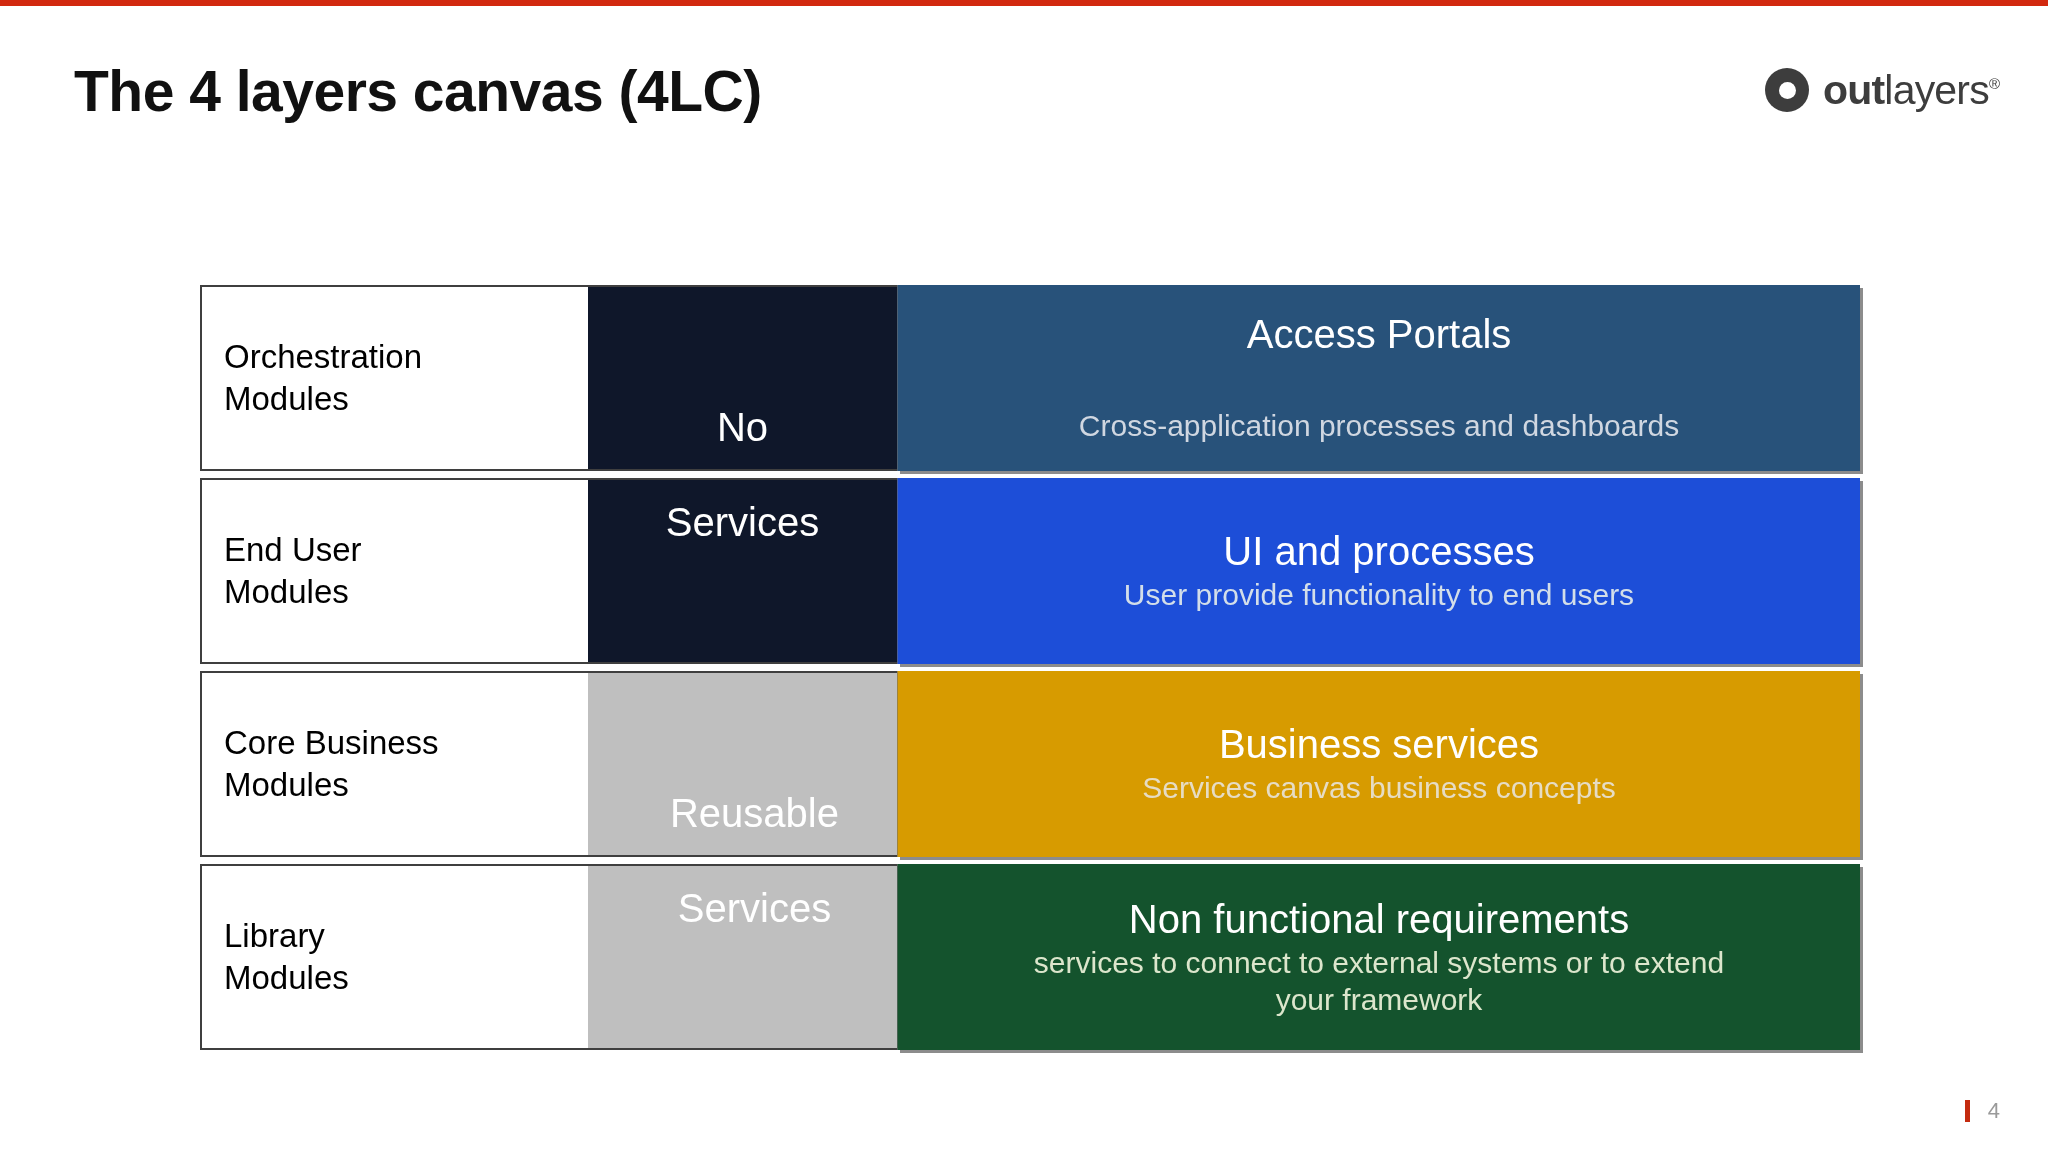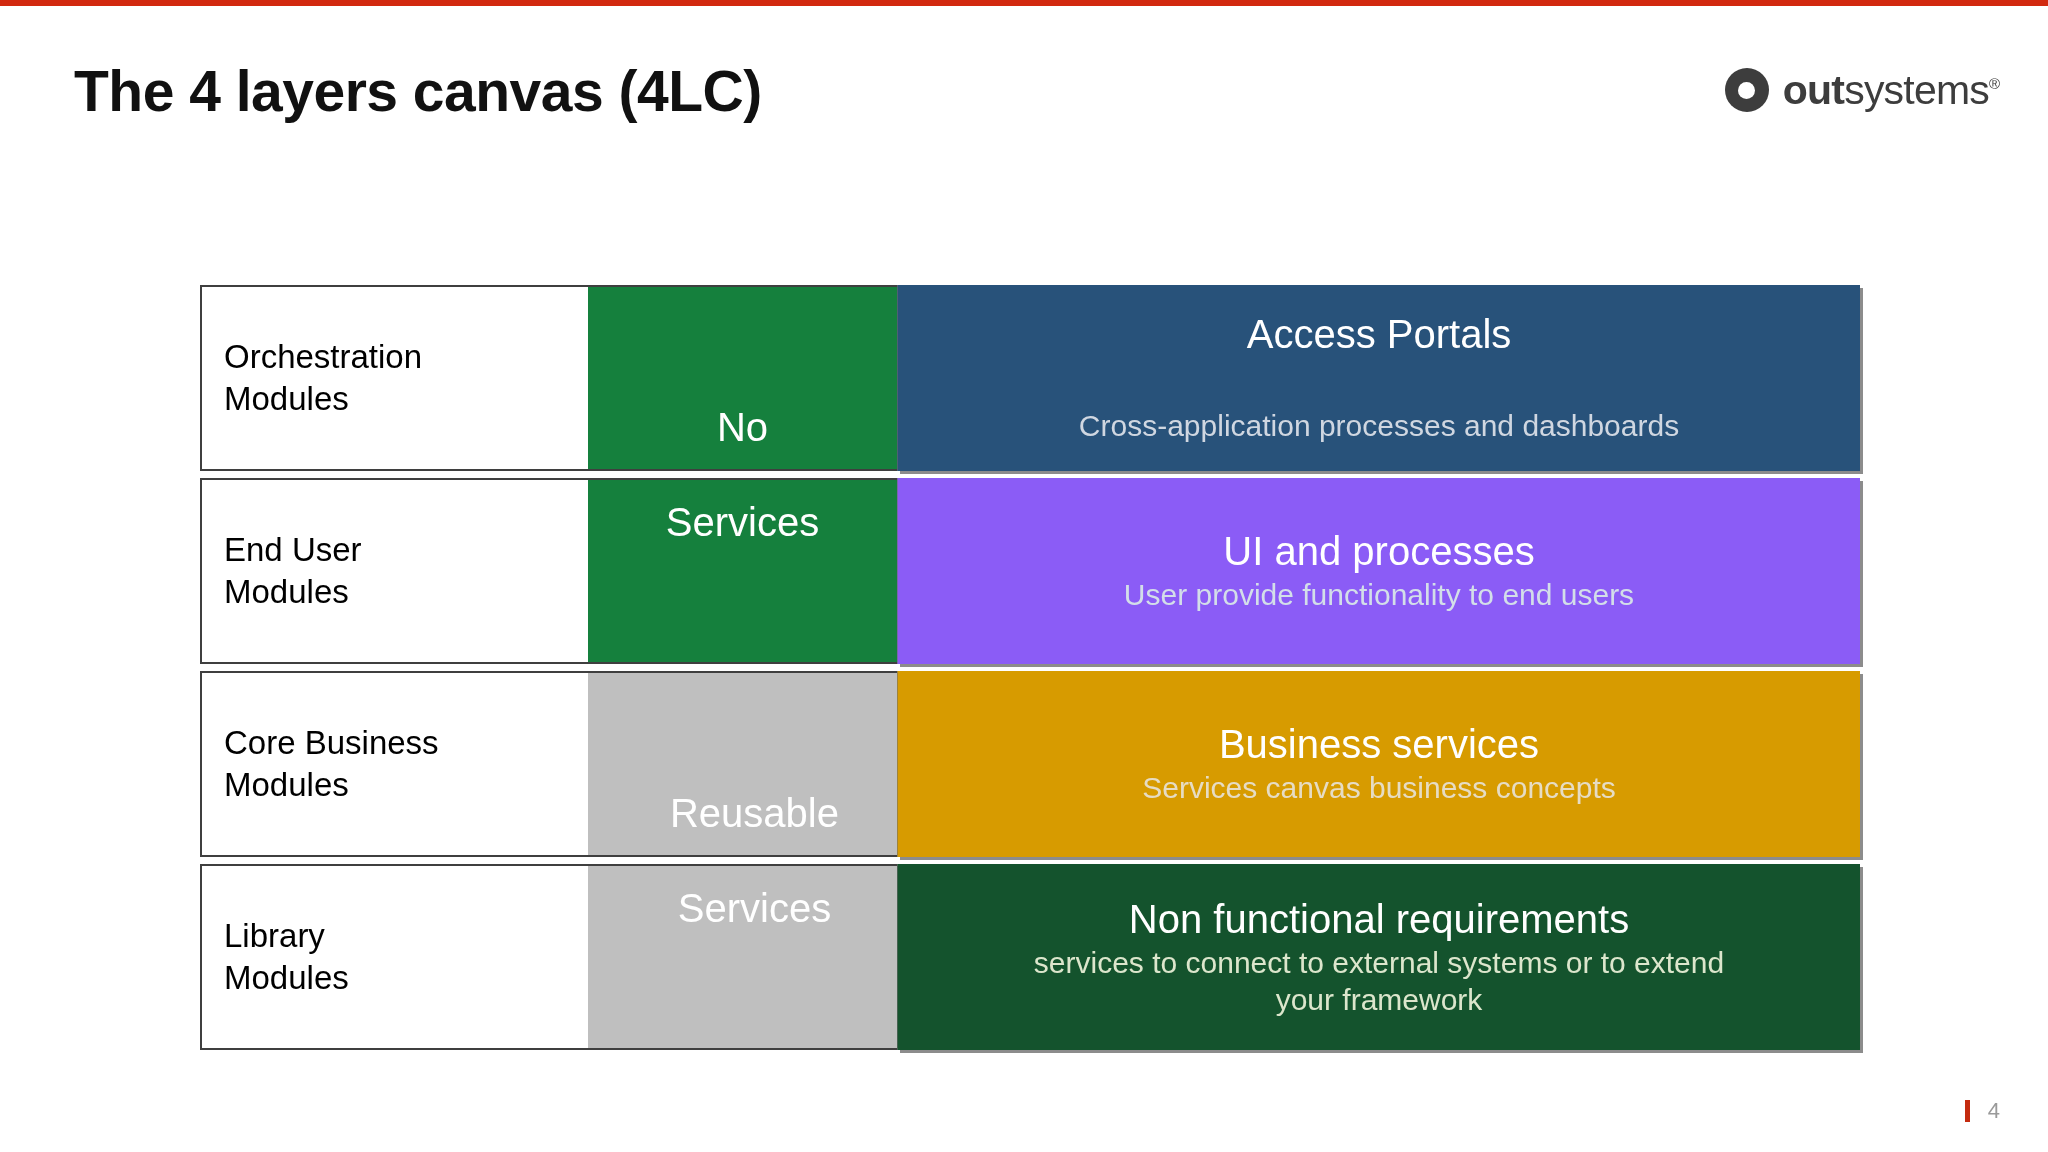--- a/index.html
+++ b/index.html
@@ -112,21 +112,21 @@
     flex: 0 0 309px;
     box-sizing: border-box;
     border-top: 2px solid #3f3f3f;
     border-bottom: 2px solid #3f3f3f;
     display: flex;
     justify-content: center;
     color: #ffffff;
     font-size: 40px;
     line-height: 1;
   }
-  .col-qual.dark  { background: #15803d; }
+  .col-qual.dark  { background: #0f172a; }
   .col-qual.light { background: #BFBFBF; padding-left: 24px; }
   .col-qual.align-bottom { align-items: flex-end; padding-bottom: 22px; }
   .col-qual.align-top    { align-items: flex-start; padding-top: 22px; }
 
   
   .col-desc {
     flex: 1 1 auto;
     box-sizing: border-box;
     display: flex;
     flex-direction: column;
@@ -178,21 +178,21 @@
 <body>
 
 <div class="top-bar"></div>
 
 <div class="slide-title">The 4 layers canvas (4LC)</div>
 
 <div class="brand-logo">
   <span class="brand-mark">
     <span class="brand-mark-inner"></span>
   </span>
-  <span class="brand-word"><span class="w-out">out</span><span class="w-sys">systems</span><span class="w-reg">®</span></span>
+  <span class="brand-word"><span class="w-out">out</span><span class="w-sys">layers</span><span class="w-reg">®</span></span>
 </div>
 
 <div class="canvas">
 
   <div class="layer-row">
     <div class="col-name">
       <span class="col-name-text">Orchestration
 Modules</span>
     </div>
     <div class="col-qual dark align-bottom">
@@ -205,21 +205,21 @@
   </div>
 
   <div class="layer-row">
     <div class="col-name">
       <span class="col-name-text">End User
 Modules</span>
     </div>
     <div class="col-qual dark align-top">
       <span>Services</span>
     </div>
-    <div class="col-desc tone-blue" style="background:#8b5cf6">
+    <div class="col-desc tone-blue" style="background:#1d4ed8">
       <div class="desc-title">UI and processes</div>
       <div class="desc-sub">User provide functionality to end users</div>
     </div>
   </div>
 
   <div class="layer-row">
     <div class="col-name">
       <span class="col-name-text">Core Business
 Modules</span>
     </div>

